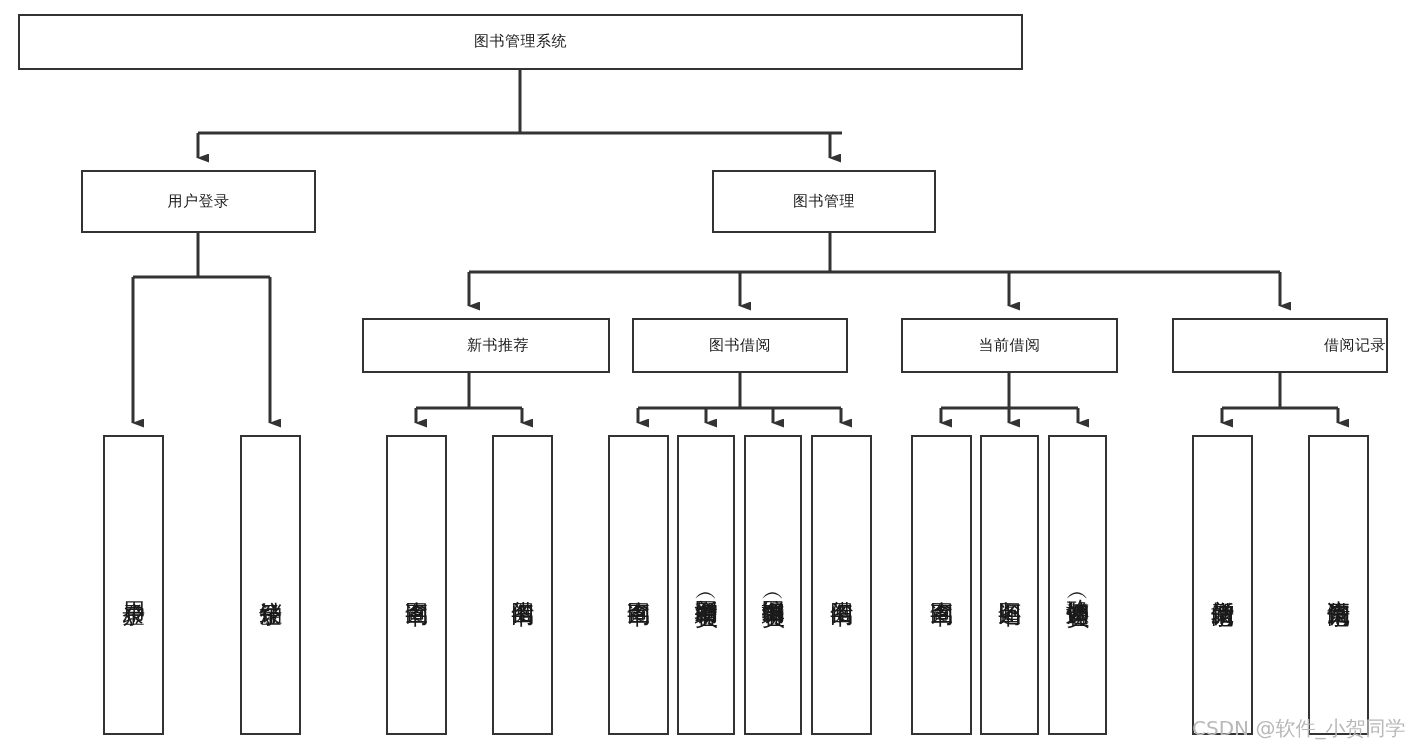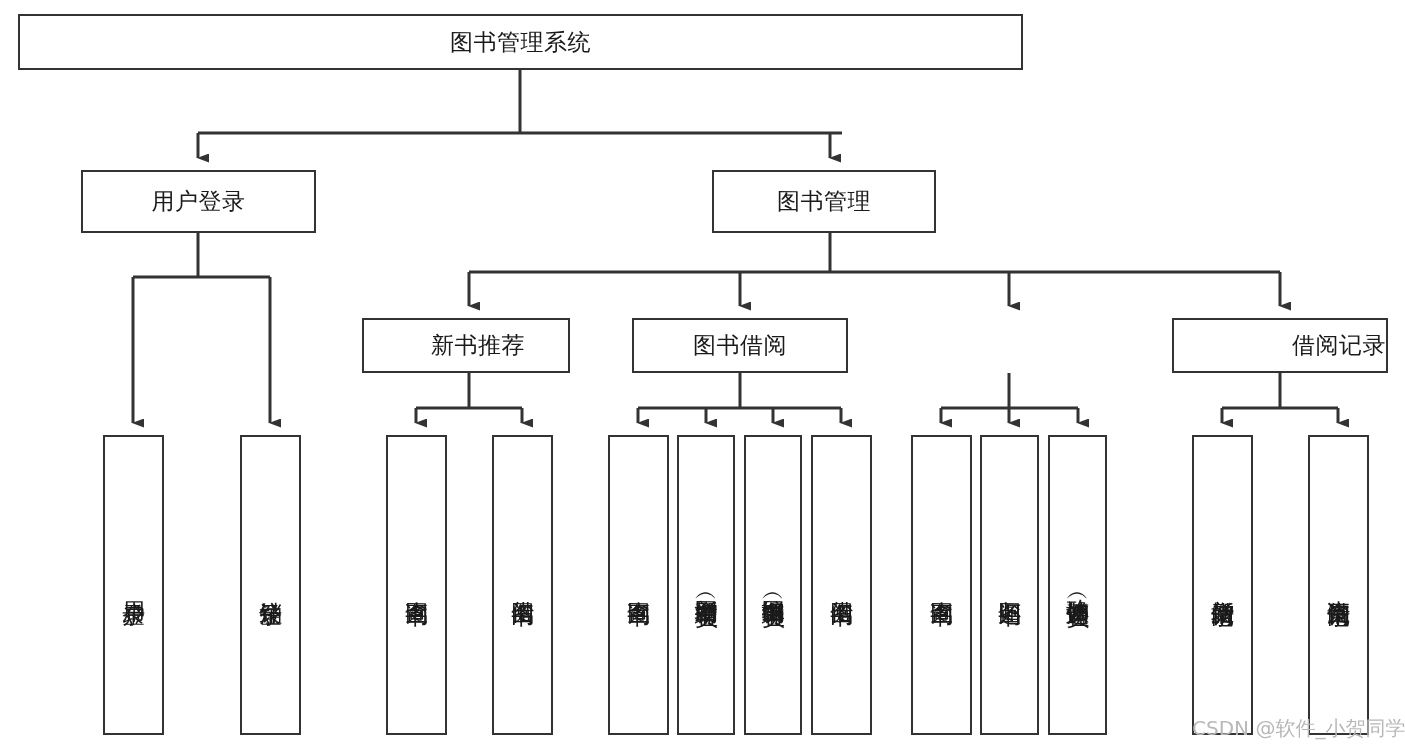--- a/index.html
+++ b/index.html
@@ -29,21 +29,21 @@
     position: absolute;
     box-sizing: border-box;
     background: #ffffff;
     border: 2.5px solid #333333;
     display: flex;
     align-items: center;
     justify-content: center;
     overflow: hidden;
   }
   .node-label-h {
-    font-size: 23px;
+    font-size: 15px;
     color: #1a1a1a;
     line-height: 1.15;
     letter-spacing: 0.5px;
     white-space: nowrap;
   }
   .node-label-v {
     writing-mode: vertical-rl;
     text-orientation: upright;
     font-size: 23px;
     color: #1a1a1a;
@@ -134,28 +134,31 @@
   </div>
 
   <div class="node-box" style="left:81px; top:170px; width:235px; height:63px;">
     <span class="node-label-h">用户登录</span>
   </div>
 
   <div class="node-box" style="left:712px; top:170px; width:224px; height:63px;">
     <span class="node-label-h">图书管理</span>
   </div>
 
-  <div class="node-box" style="left:362px; top:318px; width:208px; height:55px;padding-left:24px;">
+  <div class="node-box" style="left:362px; top:318px; width:248px; height:55px;padding-left:24px;">
     <span class="node-label-h">新书推荐</span>
   </div>
 
   <div class="node-box" style="left:632px; top:318px; width:216px; height:55px;">
     <span class="node-label-h">图书借阅</span>
   </div>
 
+  <div class="node-box" style="left:901px; top:318px; width:217px; height:55px;">
+    <span class="node-label-h">当前借阅</span>
+  </div>
 
   <div class="node-box" style="left:1172px; top:318px; width:216px; height:55px;justify-content:flex-end;">
     <span class="node-label-h">借阅记录</span>
   </div>
 
   <div class="node-box" style="left:103px; top:435px; width:61px; height:300px;">
     <span class="node-label-v">用户登录</span>
   </div>
 
   <div class="node-box" style="left:240px; top:435px; width:61px; height:300px;">

